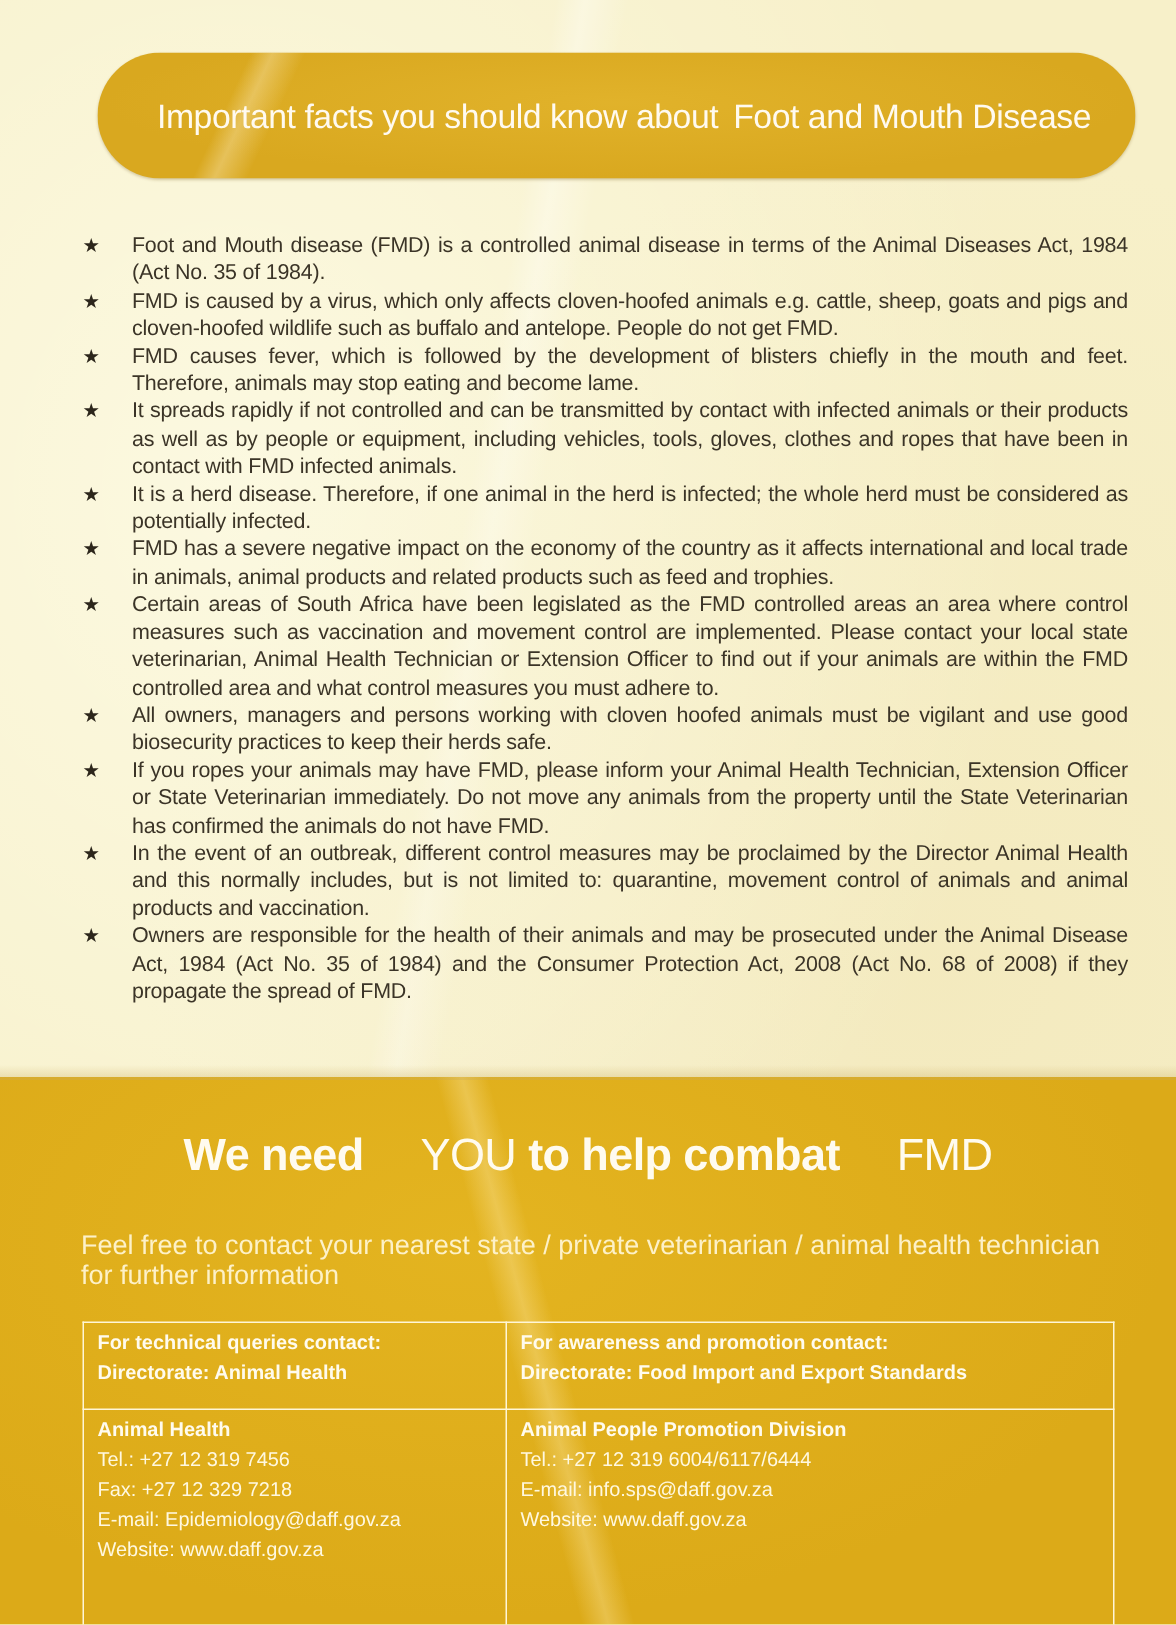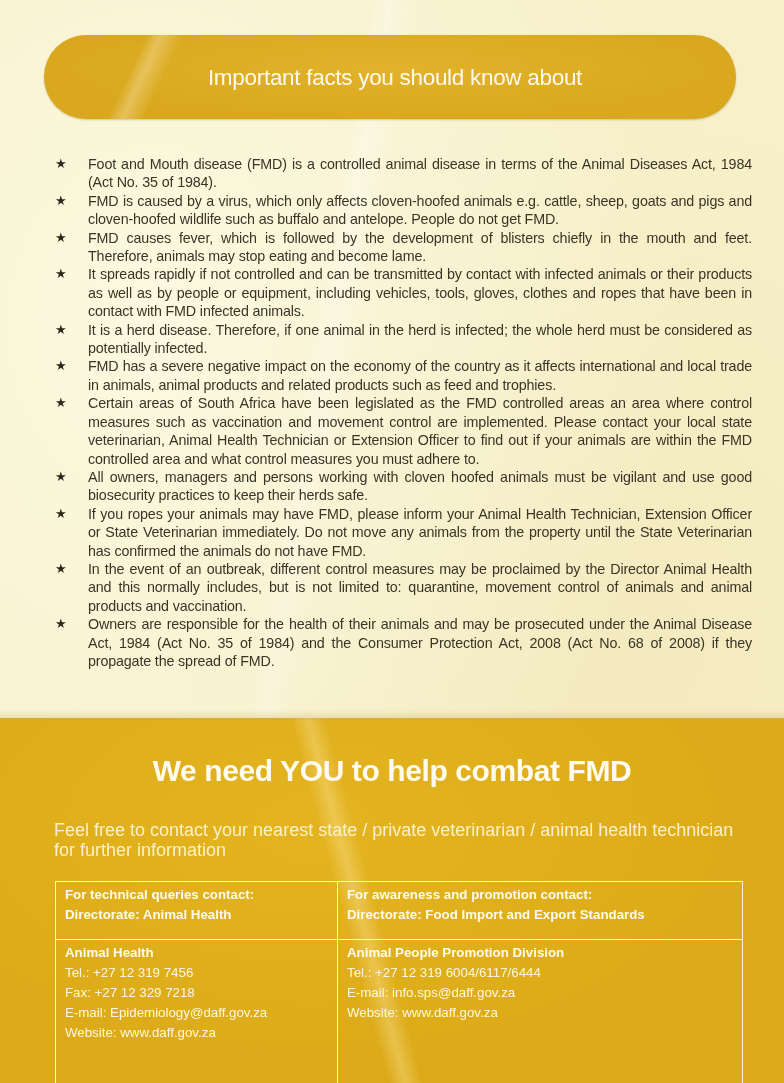--- a/index.html
+++ b/index.html
@@ -9,21 +9,21 @@
     background: #f7f0c9;
     background-image:
       radial-gradient(ellipse at 20% 30%, rgba(255,255,240,0.6), transparent 60%),
       radial-gradient(ellipse at 80% 60%, rgba(240,228,180,0.5), transparent 60%),
       linear-gradient(100deg, transparent 38%, rgba(255,255,255,0.35) 40%, transparent 43%);
     font-family: "Liberation Sans", "DejaVu Sans", sans-serif;
     color: #3a3326;
   }
   .banner {
     position: absolute;
-    left: 44px; top: 35px;
+    left: 65px; top: 35px;
     width: 692px; height: 84px;
     border-radius: 42px;
     background: #d9a81f;
     background-image:
       linear-gradient(115deg, transparent 14%, rgba(255,240,200,0.35) 16%, transparent 19%),
       radial-gradient(ellipse at 50% 40%, rgba(230,185,50,0.6), transparent 70%);
     box-shadow: 0 1px 2px rgba(120,90,20,0.3);
     display: flex; flex-direction: row; align-items: center; justify-content: center;
     color: #fffaf0;
     text-align: center;
@@ -76,21 +76,21 @@
   }
   .headline {
     position: absolute;
     left: 0; top: 34px; width: 784px;
     text-align: center;
     color: #fffbef;
     font-size: 30px;
     line-height: 38px;
     letter-spacing: -0.4px;
   }
-  .headline b { font-weight: bold; }
+  .headline b { font-weight: normal; margin-left: 30px; }
   .subtitle {
     position: absolute;
     left: 54px; top: 102px; width: 690px;
     color: #fdf1c8;
     font-size: 18px;
     line-height: 20px;
   }
   .contact-table {
     position: absolute;
     left: 55px; top: 163px;
@@ -110,20 +110,21 @@
   .contact-table tr.head td { height: 58px; padding-top: 3px; }
   .contact-table tr.body td { padding-top: 3px; margin-top: 22px; }
   .contact-table .bold { font-weight: bold; color: #fffbee; }
   .contact-table .line { display: block; }
 </style>
 </head>
 <body>
 
 <div class="banner">
   <div class="line">Important facts you should know about</div>
+  <div class="line">Foot and Mouth Disease</div>
 </div>
 
 <ul class="facts">
   <li class="fact">
     <span class="star">★</span>
     <span class="text">Foot and Mouth disease (FMD) is a controlled animal disease in terms of the Animal Diseases Act, 1984 (Act No. 35 of 1984).</span>
   </li>
   <li class="fact">
     <span class="star">★</span>
     <span class="text">FMD is caused by a virus, which only affects cloven-hoofed animals e.g. cattle, sheep, goats and pigs and cloven-hoofed wildlife such as buffalo and antelope. People do not get FMD.</span>

